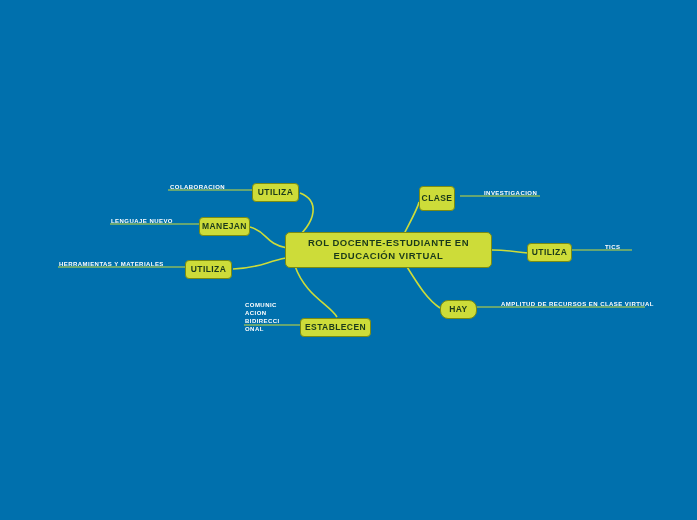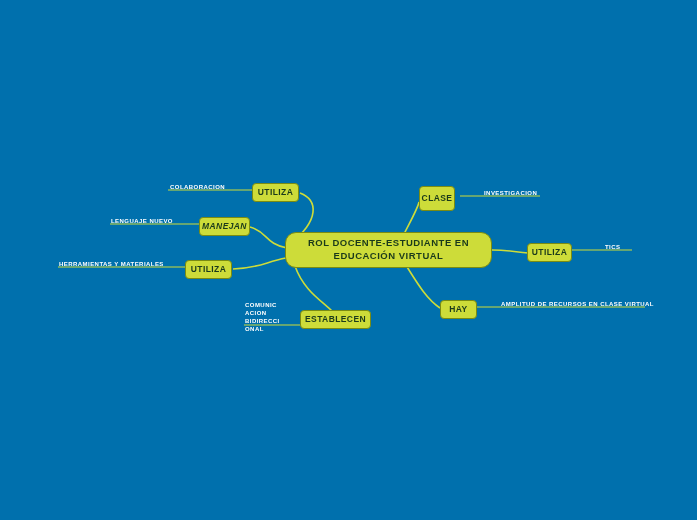--- a/index.html
+++ b/index.html
@@ -41,21 +41,21 @@
     justify-content: center;
     text-align: center;
     line-height: 1.15;
     padding: 2px 4px;
   }
   .center-node {
     position: absolute;
     box-sizing: border-box;
     background: #cddc39;
     border: 1px solid #7a8b12;
-    border-radius: 11px;
+    border-radius: 5px;
     color: #1b3a1b;
     font-weight: bold;
     font-size: 9.5px;
     letter-spacing: 0.5px;
     display: flex;
     align-items: center;
     justify-content: center;
     text-align: center;
     line-height: 1.35;
     padding: 4px 8px;
@@ -91,26 +91,26 @@
     <line x1="58" y1="267" x2="185" y2="267" stroke="#cddc39" stroke-width="1.1"></line>
     <line x1="244" y1="325" x2="301" y2="325" stroke="#cddc39" stroke-width="1.1"></line>
     <line x1="460" y1="196" x2="540" y2="196" stroke="#cddc39" stroke-width="1.1"></line>
     <line x1="571" y1="250" x2="632" y2="250" stroke="#cddc39" stroke-width="1.1"></line>
     <line x1="477" y1="307" x2="645" y2="307" stroke="#cddc39" stroke-width="1.1"></line>
   </svg>
 
   <div class="center-node" style="left:285px; top:232px; width:207px; height:36px;">ROL DOCENTE-ESTUDIANTE EN EDUCACIÓN VIRTUAL</div>
 
   <div class="node" style="left:252px; top:183px; width:47px; height:19px;">UTILIZA</div>
-  <div class="node" style="left:199px; top:217px; width:51px; height:19px;font-style:italic;">MANEJAN</div>
+  <div class="node" style="left:199px; top:217px; width:51px; height:19px;">MANEJAN</div>
   <div class="node" style="left:185px; top:260px; width:47px; height:19px;">UTILIZA</div>
-  <div class="node" style="left:300px; top:310px; width:71px; height:19px;">ESTABLECEN</div>
+  <div class="node" style="left:300px; top:318px; width:71px; height:19px;">ESTABLECEN</div>
   <div class="node" style="left:419px; top:186px; width:36px; height:25px;">CLASE</div>
   <div class="node" style="left:527px; top:243px; width:45px; height:19px;">UTILIZA</div>
-  <div class="node" style="left:440px; top:300px; width:37px; height:19px;">HAY</div>
+  <div class="node" style="left:440px; top:300px; width:37px; height:19px;border-radius:8px;">HAY</div>
 
   <div class="leaf-label" style="left:170px; top:183px;">COLABORACION</div>
   <div class="leaf-label" style="left:111px; top:217px;">LENGUAJE NUEVO</div>
   <div class="leaf-label" style="left:59px; top:260px;">HERRAMIENTAS Y MATERIALES</div>
   <div class="leaf-label" style="left:245px; top:301px;">COMUNIC
 ACION
 BIDIRECCI
 ONAL</div>
   <div class="leaf-label" style="left:484px; top:189px;">INVESTIGACION</div>
   <div class="leaf-label" style="left:605px; top:243px;">TICS</div>

